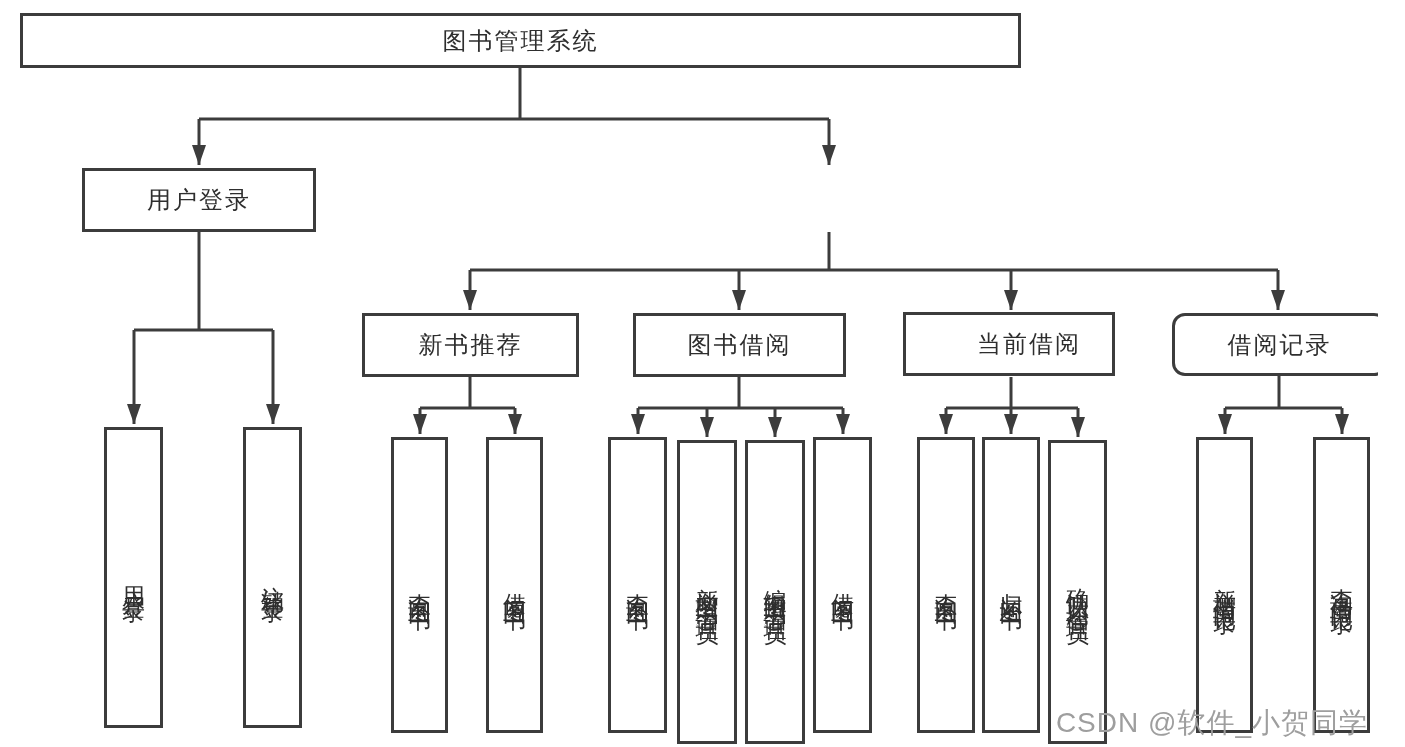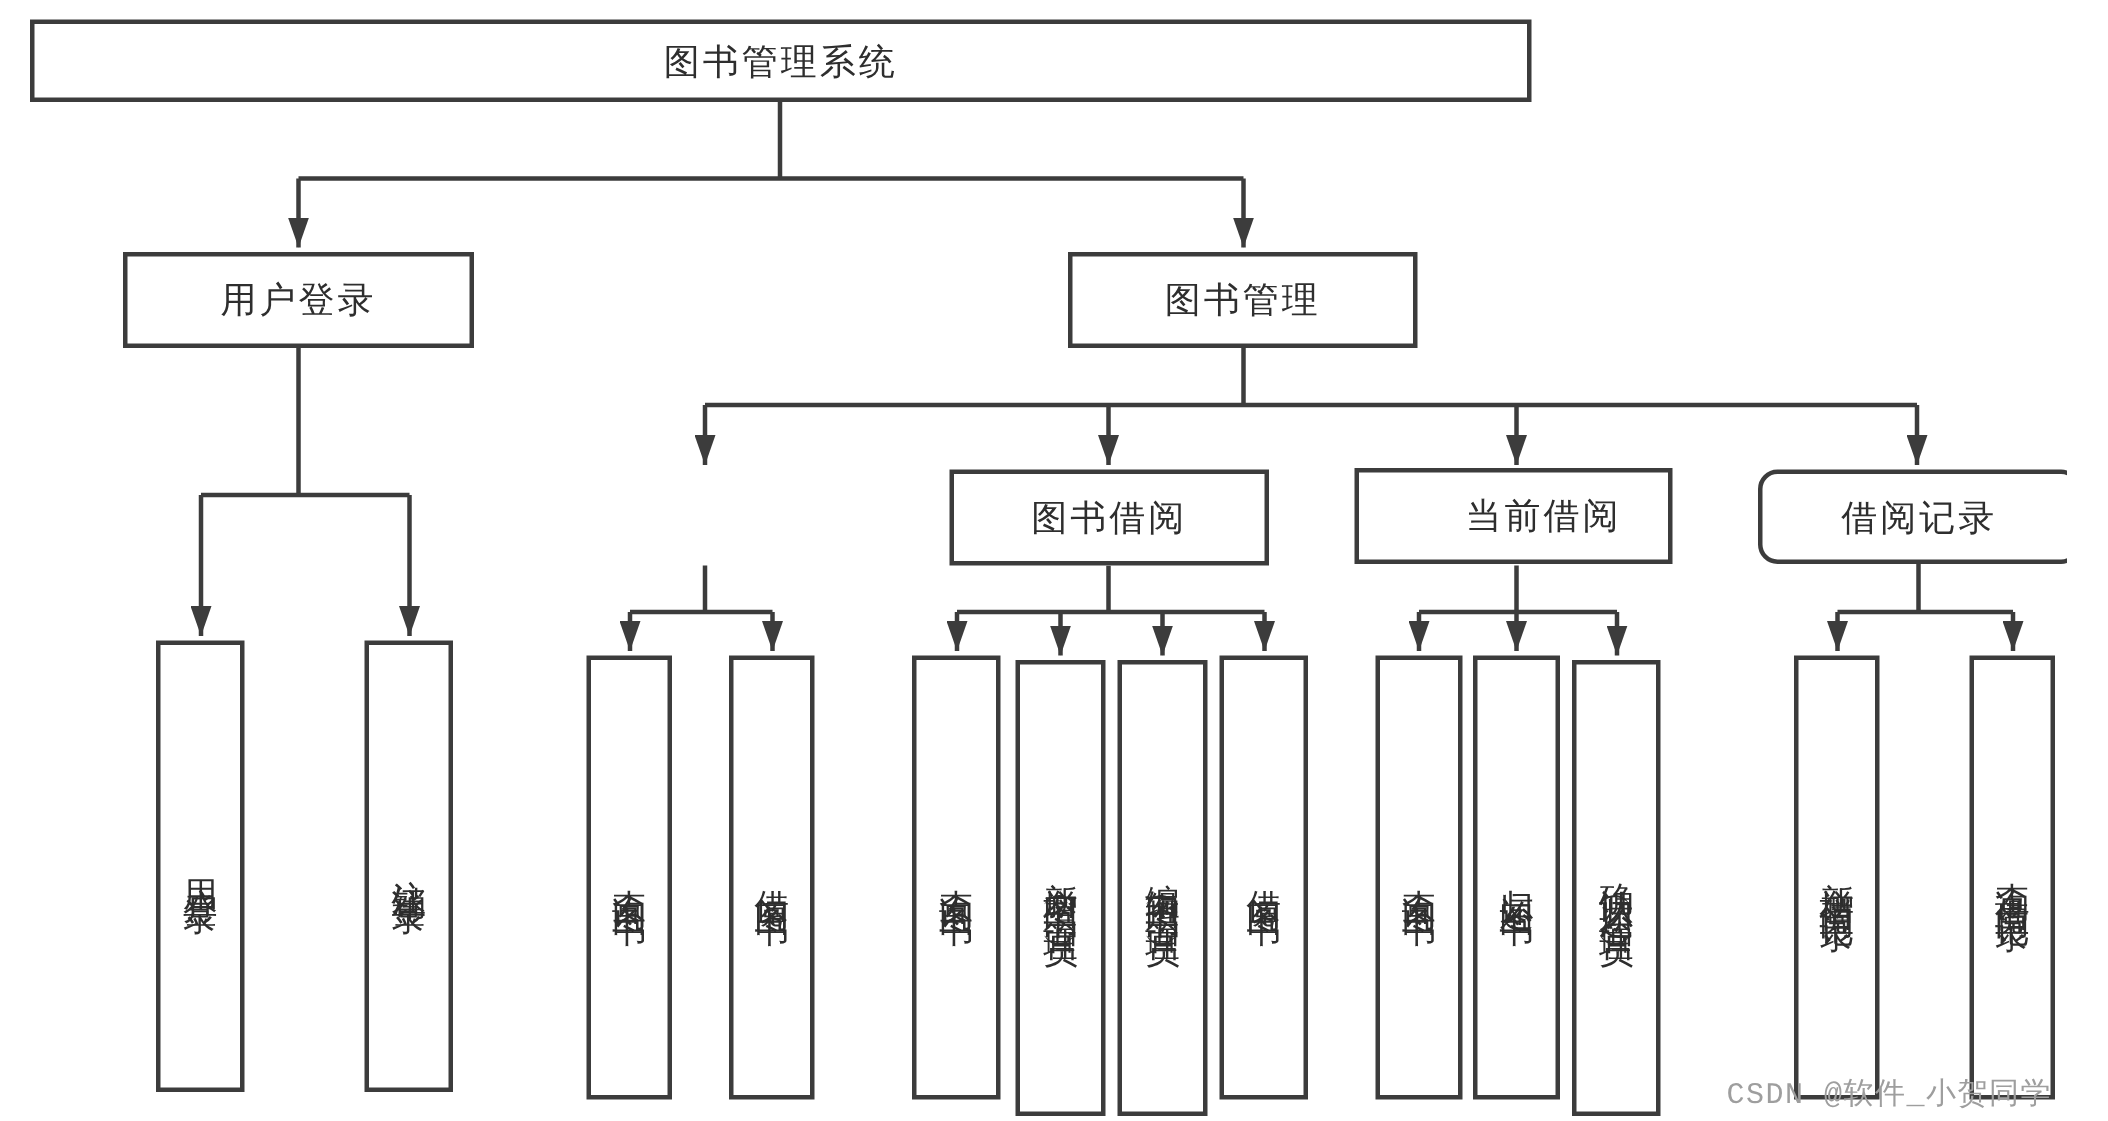--- a/index.html
+++ b/index.html
@@ -63,25 +63,24 @@
     font-size: 23px;
     letter-spacing: 5px;
     line-height: 1;
     white-space: nowrap;
   }
 
   .watermark {
     position: absolute;
     right: 10px;
     bottom: 5px;
-    font-size: 20px;
+    font-size: 28px;
     color: var(--watermark);
     z-index: 3;
     letter-spacing: 1px;
-    font-family: Liberation Mono, monospace;
   }
 </style>
 </head>
 <body>
 
 <div class="canvas">
 
   <svg class="connector-layer" width="1405" height="747" viewBox="0 0 1405 747" xmlns="http://www.w3.org/2000/svg">
     <defs>
       <marker id="arrow" viewBox="0 0 20 14" refX="20" refY="7" markerWidth="20" markerHeight="14" markerUnits="userSpaceOnUse" orient="auto">
@@ -137,24 +136,24 @@
     </g>
   </svg>
 
   <div class="hnode" style="left:20px; top:13px; width:1001px; height:55px;">
     <span>图书管理系统</span>
   </div>
 
   <div class="hnode" style="left:82px; top:168px; width:234px; height:64px;">
     <span>用户登录</span>
   </div>
-  <div class="hnode" style="left:712px; top:168px; width:233px; height:64px;">
-    <span>图书管理</span>
-  </div>
-
+
+  <div class="hnode" style="left:362px; top:313px; width:217px; height:64px;">
+    <span>新书推荐</span>
+  </div>
   <div class="hnode" style="left:633px; top:313px; width:213px; height:64px;justify-content:center;">
     <span>图书借阅</span>
   </div>
   <div class="hnode" style="left:903px; top:312px; width:212px; height:64px;padding-left:40px;">
     <span>当前借阅</span>
   </div>
   <div class="hnode" style="left:1172px; top:313px; width:215px; height:63px;border-radius:13px;">
     <span>借阅记录</span>
   </div>
 

